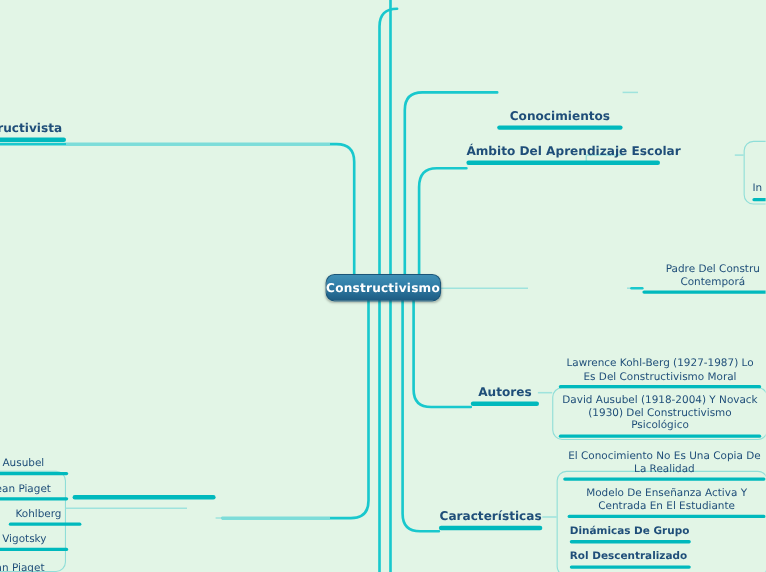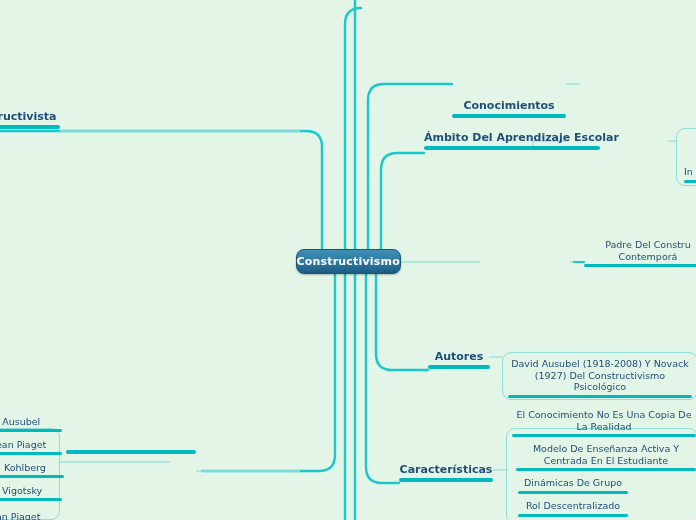--- a/index.html
+++ b/index.html
@@ -36,21 +36,21 @@
     white-space:nowrap;
   }
   .branch .cap.wrap{white-space:normal;}
   .branch .bar{
     display:block;height:4px;border-radius:2px;background:#00b9bd;margin-top:2px;
   }
   .branch .bar.thin{height:3px;}
 
   .lvl1 .cap{font-size:11px;font-weight:bold;text-align:center;}
   .lvl2 .cap{font-size:9.5px;font-weight:normal;text-align:center;}
-  .lvl3 .cap{font-size:9px;font-weight:normal;text-align:center;}
+  .lvl3 .cap{font-size:9px;font-weight:bold;text-align:left;}
 
   
   .box{
     position:absolute;
     box-sizing:border-box;
     border:1.4px solid #8fded8;
     border-radius:9px;
     background:transparent;
     z-index:2;
   }
@@ -154,23 +154,27 @@
     <span class="cap" style="text-align:left;">In</span>
     <span class="bar thin"></span>
   </div>
 
   <div class="branch lvl2" style="left:584px;top:239px;width:128px;">
     <span class="cap wrap" style="white-space:pre-line;">Padre Del Constru
 Contemporá</span>
     <span class="bar thin"></span>
   </div>
 
+  <div class="branch lvl2" style="left:508px;top:325px;width:184px;">
+    <span class="cap wrap">Lawrence Kohl-Berg (1927-1987) Lo Es Del Constructivismo Moral</span>
+    <span class="bar thin"></span>
+  </div>
 
   <div class="branch lvl2" style="left:508px;top:358px;width:184px;">
-    <span class="cap wrap">David Ausubel (1918-2008) Y Novack (1927) Del Constructivismo Psicológico</span>
+    <span class="cap wrap">David Ausubel (1918-2004) Y Novack (1930) Del Constructivismo Psicológico</span>
     <span class="bar thin"></span>
   </div>
 
   <div class="branch lvl2" style="left:516px;top:443px;width:180px;">
     <span class="cap wrap">Modelo De Enseñanza Activa Y Centrada En El Estudiante</span>
     <span class="bar thin"></span>
   </div>
 
   <div class="branch lvl2" style="left:512px;top:409px;width:184px;">
     <span class="cap wrap">El Conocimiento No Es Una Copia De La Realidad</span>
@@ -190,21 +194,21 @@
   <div class="chip" style="left:-4px;top:416px;width:66px;">
     <span class="cap">: Ausubel</span>
     <span class="bar"></span>
   </div>
 
   <div class="chip" style="left:-4px;top:439px;width:66px;">
     <span class="cap">ean Piaget</span>
     <span class="bar"></span>
   </div>
 
-  <div class="chip" style="left:4px;top:462px;width:60px;">
+  <div class="chip" style="left:14px;top:462px;width:60px;">
     <span class="cap">Kohlberg</span>
     <span class="bar" style="margin-left:-6px;width:66px;"></span>
   </div>
 
   <div class="chip" style="left:2px;top:485px;width:60px;">
     <span class="cap">Vigotsky</span>
     <span class="bar" style="margin-left:-6px;width:66px;"></span>
   </div>
 
   <div class="chip" style="left:-4px;top:511px;width:66px;">

